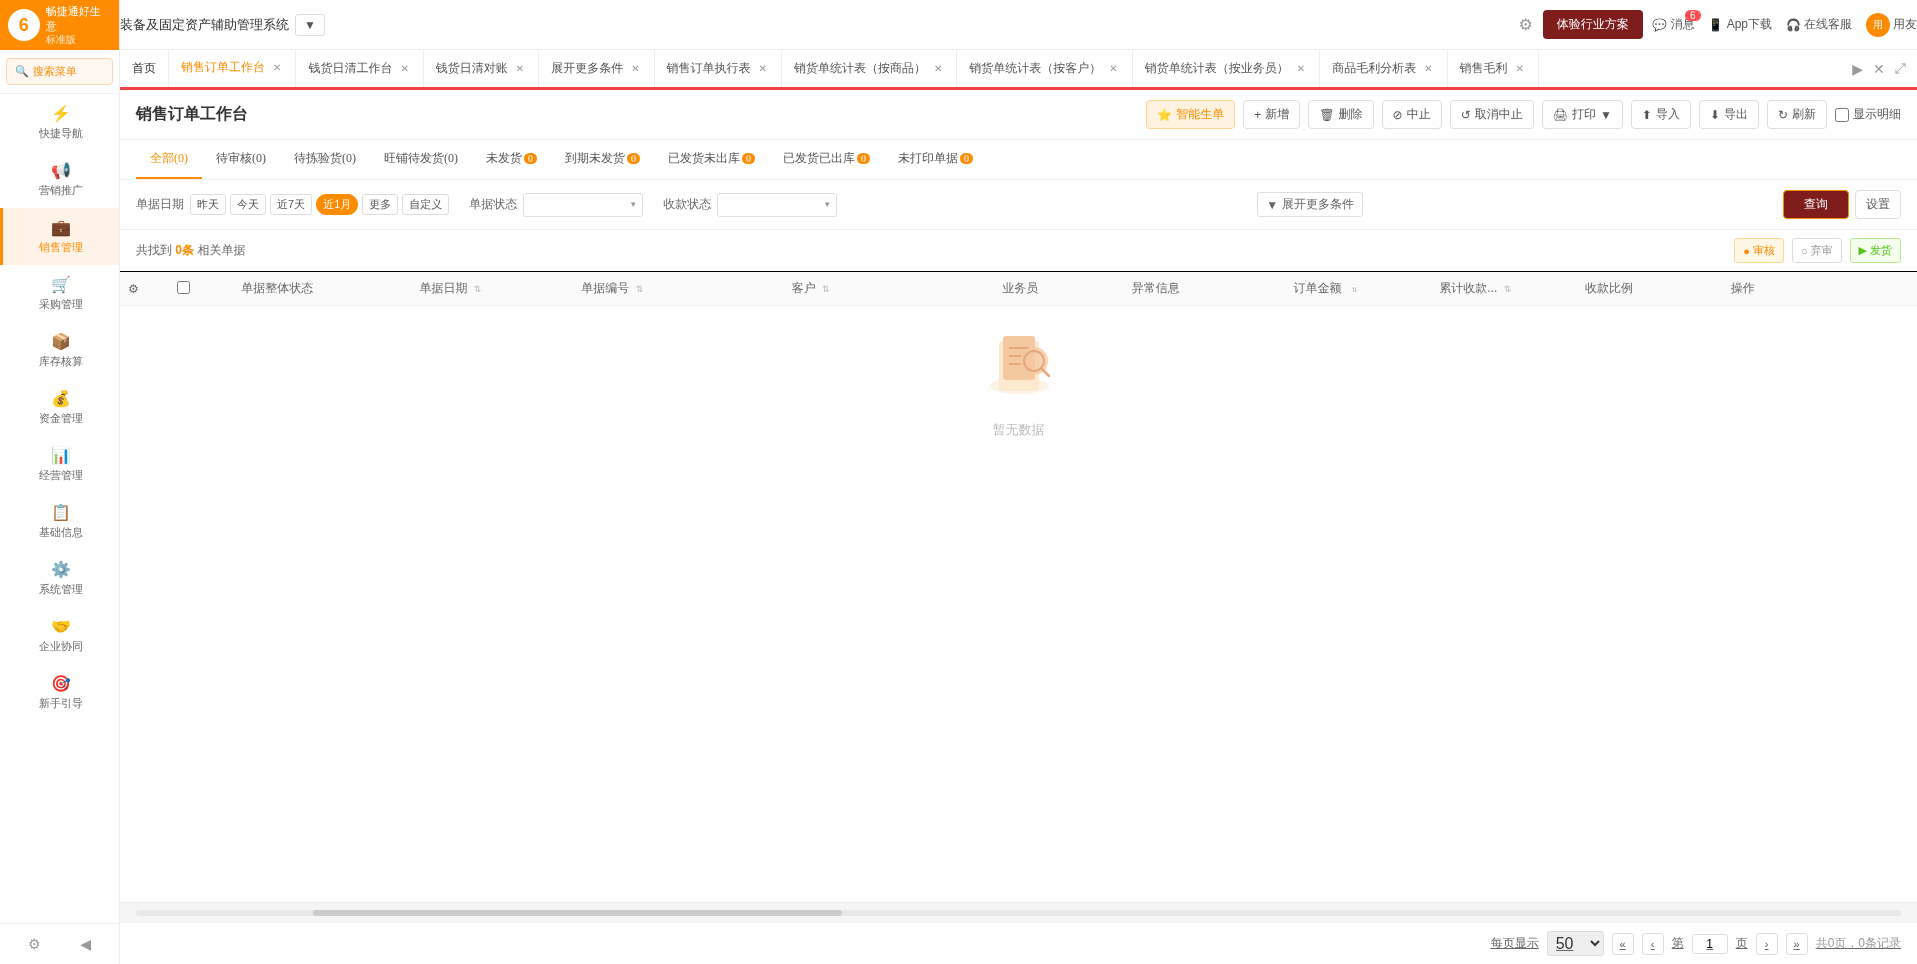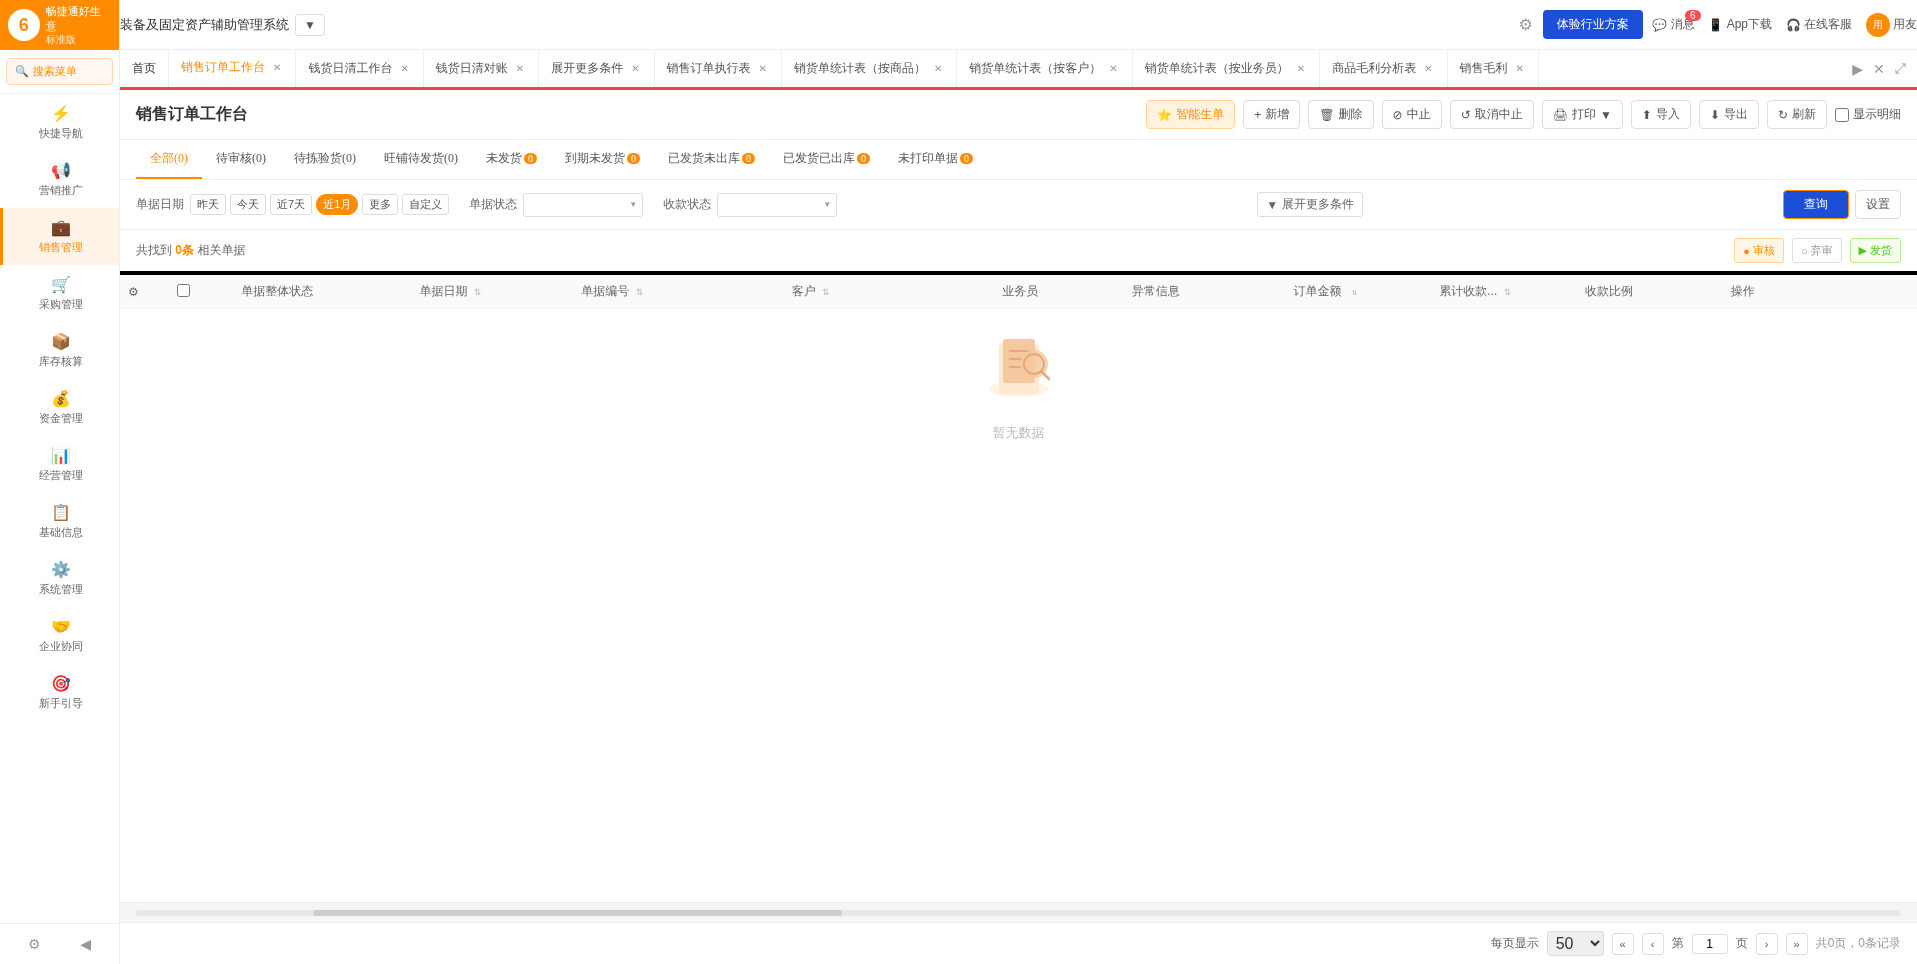--- a/index.html
+++ b/index.html
@@ -42,21 +42,21 @@
     .tab-close { color: #999; font-size: 10px; cursor: pointer; padding: 1px 2px; border-radius: 2px; }
     .tabbar-actions { display: flex; align-items: center; margin-left: auto; padding: 0 8px; gap: 4px; flex-shrink: 0; }
     .tabbar-action-btn { background: none; border: none; cursor: pointer; color: #999; font-size: 14px; padding: 3px; }
 
     
     .page { flex: 1; display: flex; flex-direction: column; overflow: hidden; background: #f5f5f5; }
     .page-header { background: #fff; padding: 10px 16px; display: flex; align-items: center; justify-content: space-between; border-bottom: 1px solid #eee; flex-shrink: 0; }
     .page-title { font-size: 16px; font-weight: bold; color: #333; }
     .page-header-actions { display: flex; align-items: center; gap: 8px; }
     .btn { display: flex; align-items: center; gap: 4px; padding: 5px 10px; border-radius: 4px; border: 1px solid #ddd; background: #fff; cursor: pointer; font-size: 12px; color: #555; }
-    .btn-primary { background: #1d4ed8; color: #fff; border-color: #ff8c00; text-align: right; }
+    .btn-primary { background: #7f1d1d; color: #fff; border-color: #ff8c00; text-align: right; }
     .btn-smart { background: #fff3e0; color: #ff8c00; border: 1px solid #ffd591; }
     .show-detail-label { display: flex; align-items: center; gap: 4px; font-size: 12px; color: #555; }
     .show-detail-checkbox { width: 14px; height: 14px; cursor: pointer; }
 
     
     .filter-bar { background: #fff; padding: 10px 16px; border-bottom: 1px solid #eee; flex-shrink: 0; }
     .filter-row { display: flex; align-items: center; gap: 20px; flex-wrap: wrap; }
     .filter-item { display: flex; align-items: center; gap: 6px; }
     .filter-label { color: #666; font-size: 12px; white-space: nowrap; }
     .filter-date-btns { display: flex; gap: 4px; }
@@ -69,21 +69,21 @@
     .filter-expand { display: flex; align-items: center; gap: 4px; color: #666; cursor: pointer; font-size: 12px; border: 1px solid #ddd; border-radius: 3px; padding: 3px 8px; background: #fff; margin-left: auto; }
 
     
     .sub-tabbar { background: #fff; padding: 0 16px; border-bottom: 1px solid #eee; display: flex; align-items: center; gap: 0; flex-shrink: 0; font-family: Liberation Serif, serif; }
     .sub-tab { padding: 10px 14px; cursor: pointer; font-size: 12px; color: #555; border-bottom: 2px solid transparent; white-space: nowrap; }
     .sub-tab.active { color: #ff8c00; border-bottom-color: #ff8c00; }
     .sub-tab-badge-orange { background: #ff8c00; color: #fff; border-radius: 8px; padding: 0 4px; font-size: 10px; margin-left: 2px; }
 
     
     .table-area { flex: 1; background: #fff; margin: 0; overflow: hidden; display: flex; flex-direction: column; }
-    .table-toolbar { padding: 8px 16px; display: flex; align-items: center; justify-content: space-between; border-bottom: 4px solid #000000; }
+    .table-toolbar { padding: 8px 16px; display: flex; align-items: center; justify-content: space-between; border-bottom: 1px solid #000000; }
     .table-count { font-size: 12px; color: #666; }
     .table-count strong { color: #ff8c00; }
     .table-actions { display: flex; align-items: center; gap: 8px; }
     .table-action-btn { display: flex; align-items: center; gap: 3px; padding: 4px 8px; border: 1px solid #ddd; border-radius: 3px; background: #fff; cursor: pointer; font-size: 11px; color: #555; }
     .table-action-btn.approve { color: #ff8c00; border-color: #ffd591; background: #fff7e6; }
     .table-action-btn.unapprove { color: #999; }
     .table-action-btn.deliver { color: #52c41a; border-color: #b7eb8f; background: #f6ffed; }
 
     
     .data-table { width: 100%; border-collapse: collapse; table-layout: fixed; }
@@ -104,21 +104,21 @@
 
     
     .empty-state { flex: 1; display: flex; flex-direction: column; align-items: center; justify-content: center; color: #ccc; }
 
     
     .scrollbar-area { height: 20px; background: #f5f5f5; border-top: 1px solid #eee; display: flex; align-items: center; padding: 0 16px; }
     .scrollbar-track { flex: 1; height: 6px; background: #e8e8e8; border-radius: 3px; }
     .scrollbar-thumb { width: 30%; height: 6px; background: #ccc; border-radius: 3px; margin-left: 10%; }
 
     
-    .pagination { padding: 8px 16px; display: flex; align-items: center; justify-content: flex-end; gap: 8px; font-size: 12px; color: #666; background: #fff; border-top: 1px solid #f0f0f0; flex-shrink: 0; }
+    .pagination { padding: 8px 16px; display: flex; align-items: center; justify-content: flex-end; gap: 8px; font-size: 12px; color: #666; background: #fff; border-top: 1px solid #f0f0f0; flex-shrink: 0; text-decoration: underline; }
     .pagination-label { color: #666; }
     .pagination-select { border: 1px solid #ddd; border-radius: 3px; padding: 2px 4px; font-size: 16px; color: #333; }
     .pagination-btn { width: 22px; height: 22px; border: 1px solid #ddd; border-radius: 3px; background: #fff; cursor: pointer; display: flex; align-items: center; justify-content: center; color: #555; font-size: 11px; }
     .pagination-input { width: 36px; border: 1px solid #ddd; border-radius: 3px; padding: 2px 4px; text-align: center; font-size: 12px; }
     .pagination-info { color: #999; }
 
     .table-wrapper { flex: 1; overflow: auto; }
   </style>
 </head>
 <body>

